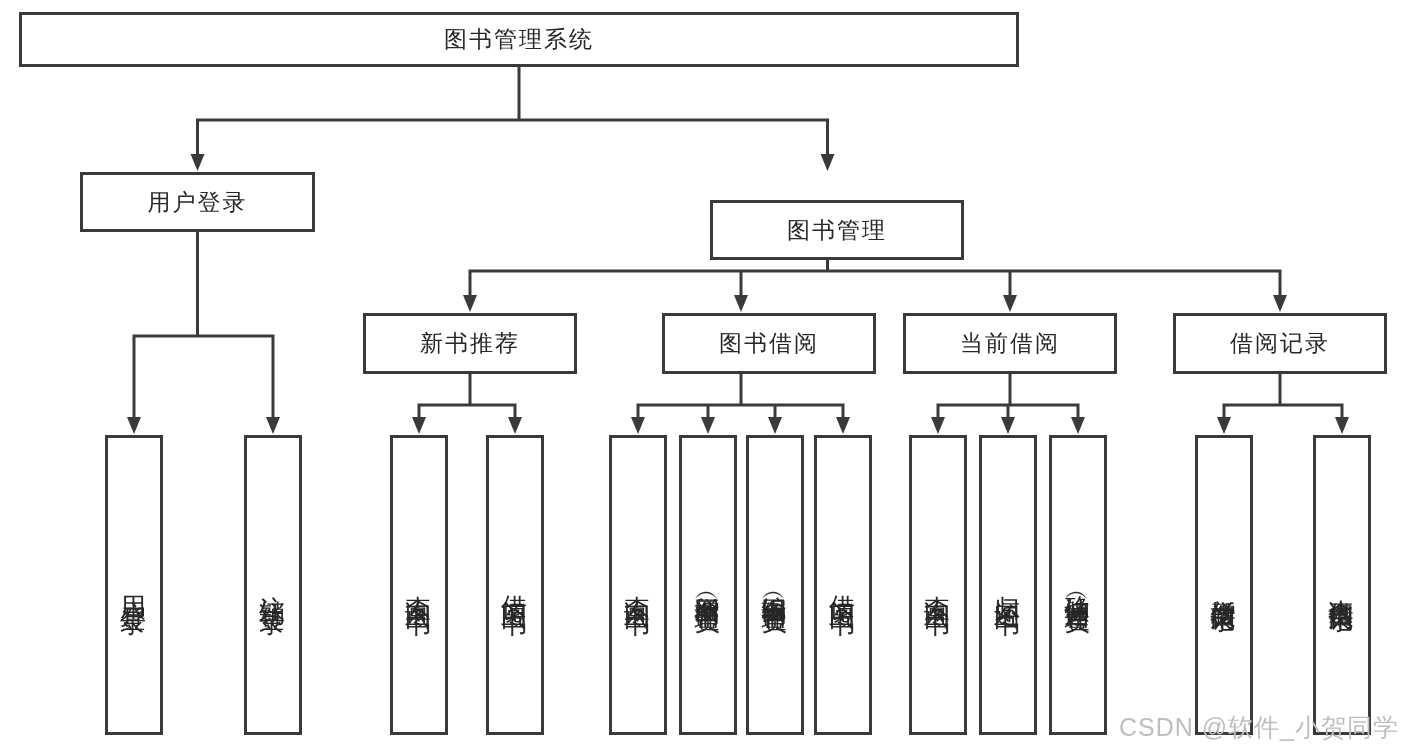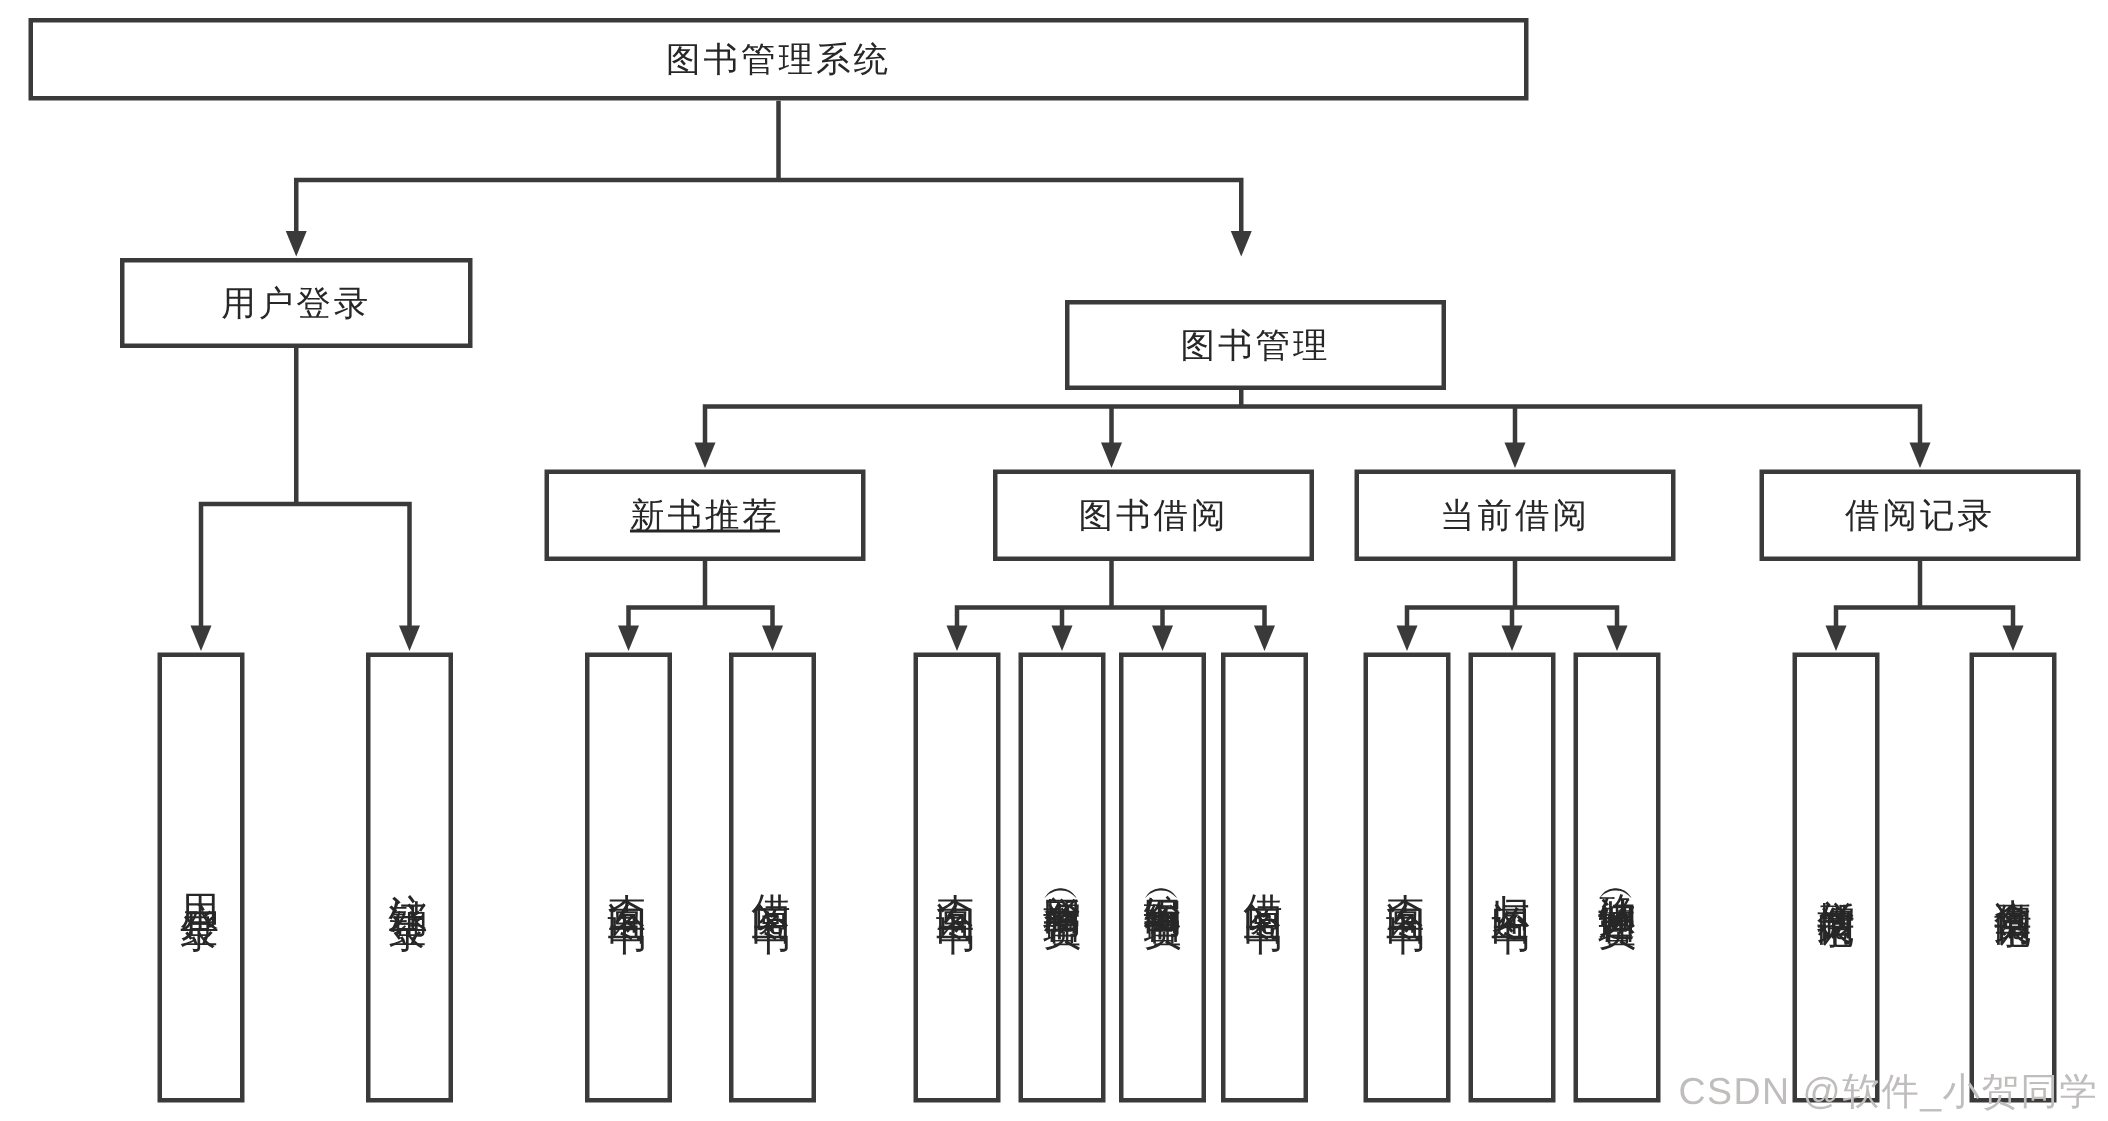--- a/index.html
+++ b/index.html
@@ -79,21 +79,21 @@
       <polygon points="1217,417 1231,417 1224,434" fill="#3a3a3a"></polygon>
       <polygon points="1335,417 1349,417 1342,434" fill="#3a3a3a"></polygon>
       <path d="M 1280 374 L 1280 405 M 1224 403.5 L 1224 427 M 1342 403.5 L 1342 427 M 1222.5 405 L 1343.5 405" stroke="#3a3a3a" stroke-width="3" fill="none"></path>
     </svg>
 
   <div class="node hnode" id="n-root" style="left:19px;top:12px;width:1000px;height:55px;">图书管理系统</div>
 
   <div class="node hnode" id="n-user-login" style="left:80px;top:172px;width:235px;height:60px;">用户登录</div>
   <div class="node hnode" id="n-book-mgmt" style="left:710px;top:184px;width:254px;height:60px;margin-top:16px;">图书管理</div>
 
-  <div class="node hnode" id="n-new-book-rec" style="left:363px;top:313px;width:214px;height:61px;text-decoration:underline;">新书推荐</div>
+  <div class="node hnode" id="n-new-book-rec" style="left:363px;top:313px;width:214px;height:61px;">新书推荐</div>
   <div class="node hnode" id="n-book-borrow" style="left:662px;top:313px;width:214px;height:61px;">图书借阅</div>
   <div class="node hnode" id="n-borrow-records" style="left:1173px;top:313px;width:214px;height:61px;">借阅记录</div>
   <div class="node hnode" id="n-current-borrow" style="left:903px;top:313px;width:214px;height:61px;">当前借阅</div>
 
   <div class="node vnode" id="n-leaf-user-login" style="left:105px;">用户登录</div>
   <div class="node vnode" id="n-leaf-logout" style="left:244px;">注销登录</div>
 
   <div class="node vnode" id="n-leaf-query-1" style="left:390px;">查询图书</div>
   <div class="node vnode" id="n-leaf-borrow-1" style="left:486px;">借阅图书</div>
 

